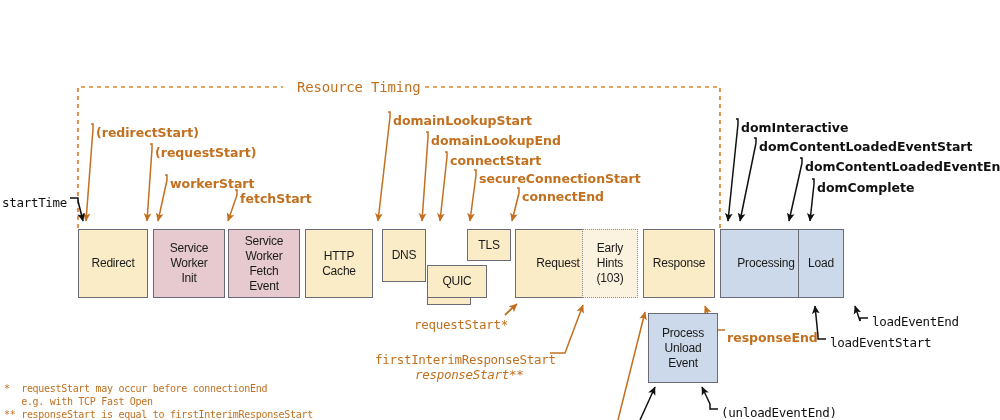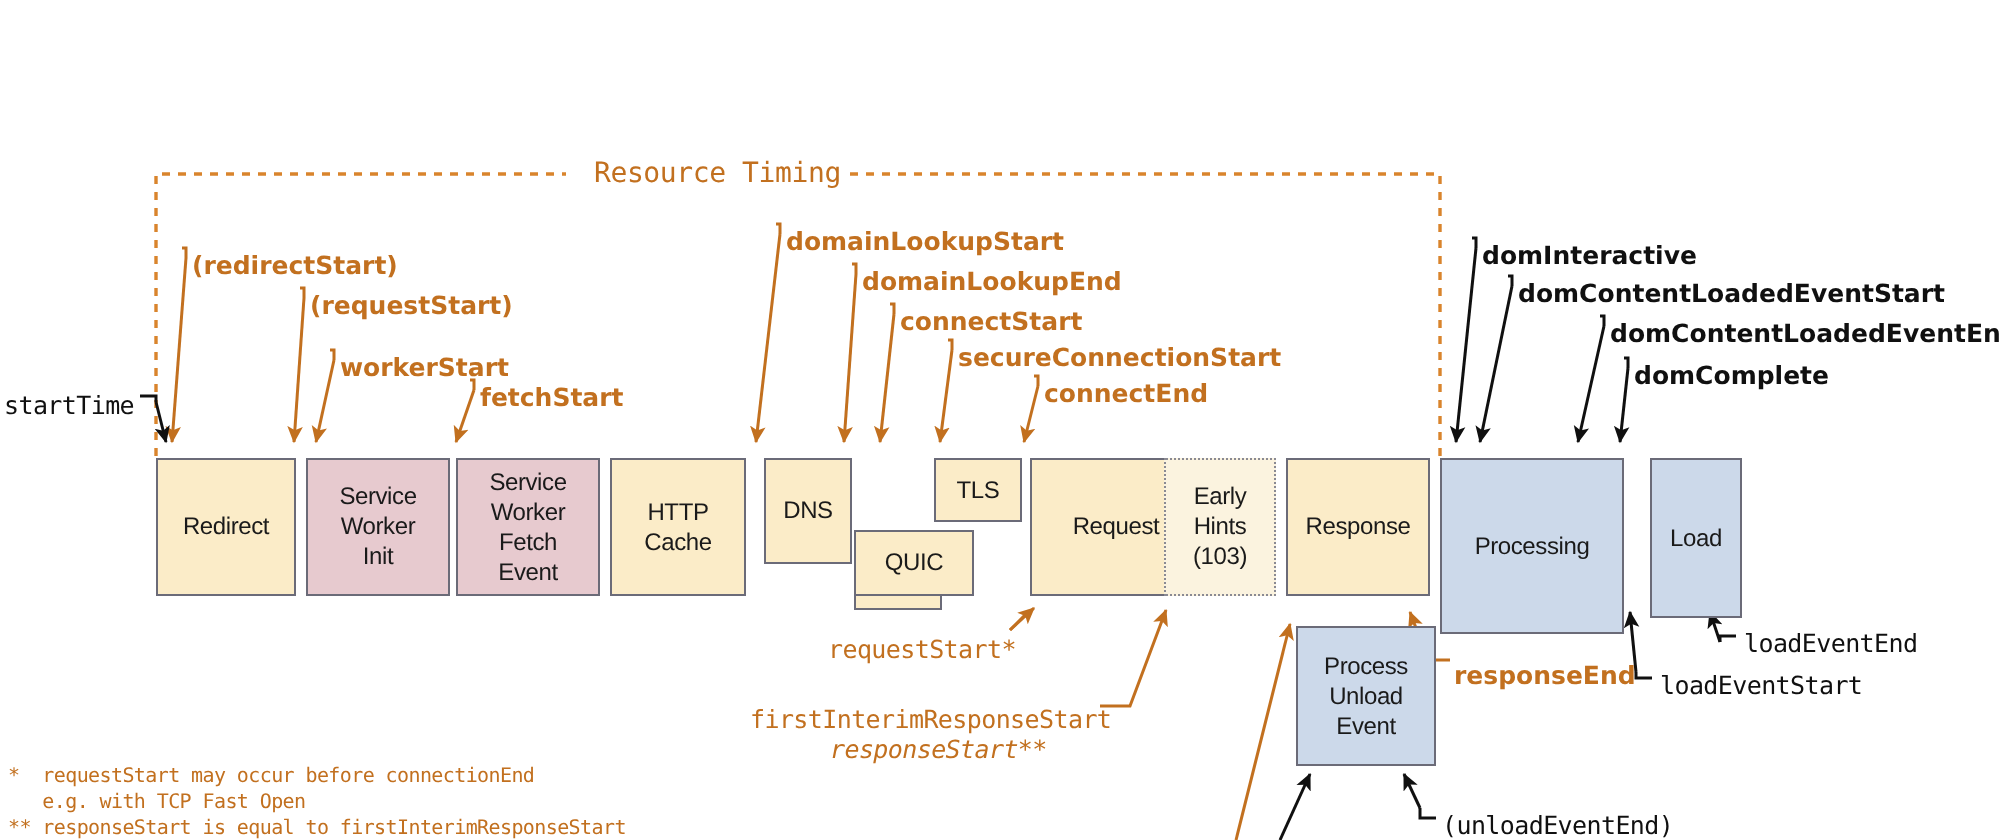--- a/index.html
+++ b/index.html
@@ -170,22 +170,22 @@
 Cache</div>
   <div class="box cream" style="left:382px; top:229px; width:44px;  height:53px;">DNS</div>
   <div class="box cream" style="left:427px; top:229px; width:44px;  height:32px;margin-top:44px;">TCP</div>
   <div class="box cream" style="left:467px; top:229px; width:44px;  height:32px;">TLS</div>
   <div class="box cream" style="left:427px; top:265px; width:60px;  height:33px;">QUIC</div>
   <div class="box cream" style="left:515px; top:229px; width:86px;  height:69px;">Request</div>
   <div class="box dotted" style="left:582px; top:229px; width:56px;  height:69px;">Early
 Hints
 (103)</div>
   <div class="box cream" style="left:643px; top:229px; width:72px;  height:69px;">Response</div>
-  <div class="box blue" style="left:720px; top:229px; width:92px;  height:88px;">Processing</div>
-  <div class="box blue" style="left:825px; top:229px; width:46px;  height:80px;">Load</div>
+  <div class="box blue" style="left:720px; top:229px; width:92px;  height:69px;">Processing</div>
+  <div class="box blue" style="left:798px; top:229px; width:46px;  height:69px;">Load</div>
   <div class="box blue" style="left:648px; top:313px; width:70px; height:70px;">Process
 Unload
 Event</div>
 
   <div class="lbl orange" style="left:96px;  top:126px;">(redirectStart)</div>
   <div class="lbl orange" style="left:155px; top:146px;">(requestStart)</div>
   <div class="lbl orange" style="left:170px; top:177px;">workerStart</div>
   <div class="lbl orange" style="left:240px; top:192px;">fetchStart</div>
   <div class="lbl orange" style="left:393px; top:114px;">domainLookupStart</div>
   <div class="lbl orange" style="left:431px; top:134px;">domainLookupEnd</div>

